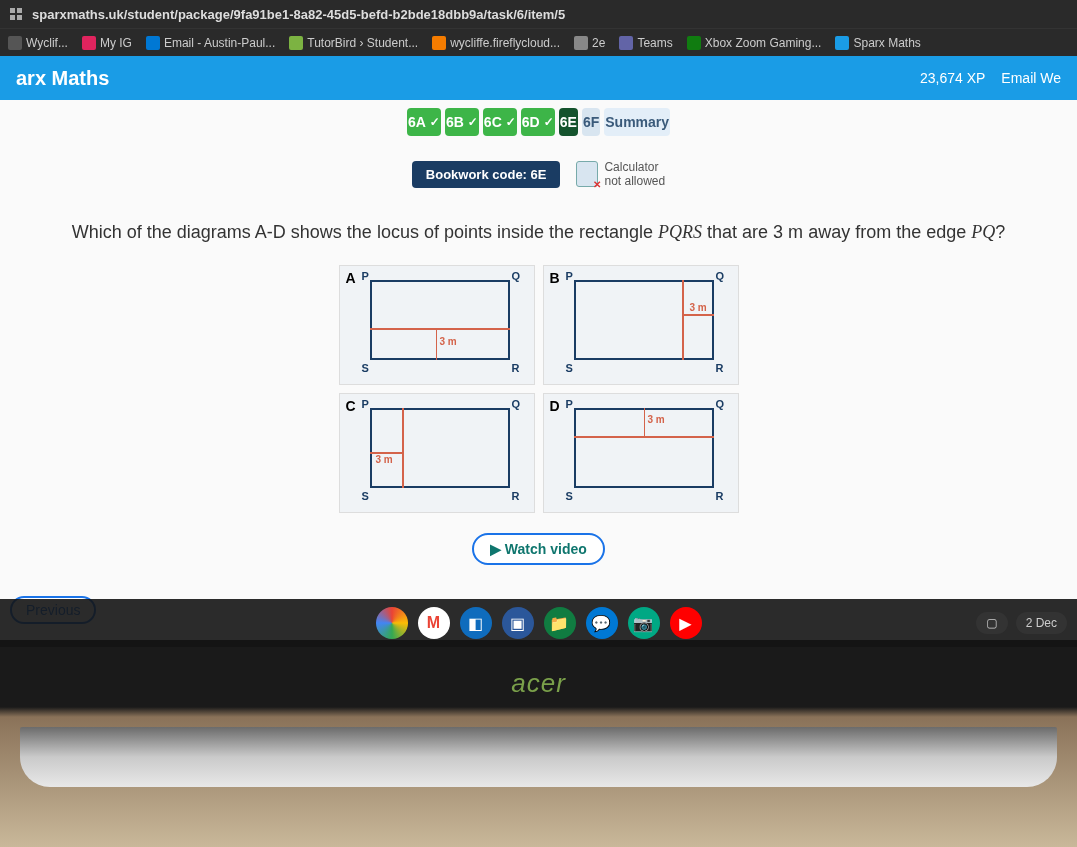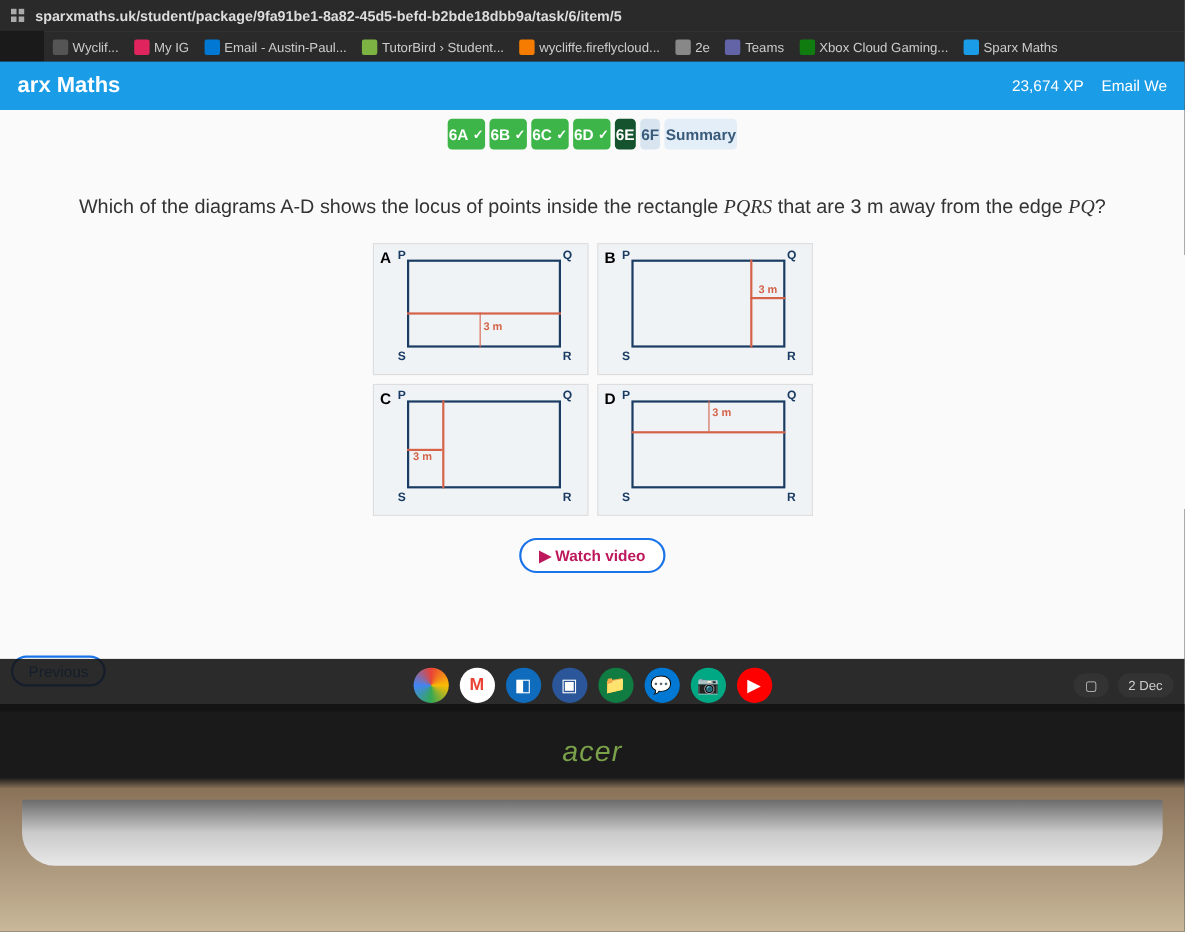--- a/index.html
+++ b/index.html
@@ -3,21 +3,21 @@
 <meta charset="utf-8">
 <style>
   * { margin: 0; padding: 0; box-sizing: border-box; font-family: Arial, sans-serif; }
   body { width: 1077px; height: 847px; background: #1a1a1a; overflow: hidden; position: relative; }
   
   
   .url-bar { height: 28px; background: #2a2a2a; color: #ddd; display: flex; align-items: center; padding: 0 8px; font-size: 13px; font-weight: bold; }
   .url-bar .icon { width: 16px; height: 16px; margin-right: 8px; display: inline-flex; }
   
   
-  .bookmarks-bar { height: 28px; background: #2a2a2a; display: flex; padding: 0 8px; gap: 14px; font-size: 12px; color: #ccc; border-top:1px solid #333;margin-left:40px;}
+  .bookmarks-bar { height: 28px; background: #2a2a2a; display: flex; padding: 0 8px; gap: 14px; font-size: 12px; color: #ccc; border-top:1px solid #333;}
   .bookmark-item { display: flex; align-items: center; gap: 4px; cursor: pointer; }
   .bookmark-favicon { width: 14px; height: 14px; border-radius: 2px; display:inline-block; }
   
   
   .sparx-header { height: 44px; background: #1a9ce6; color: #fff; display: flex; align-items: center; justify-content: space-between; padding: 0 16px; font-size: 20px; font-weight: bold; }
   .sparx-header .right { font-size: 14px; font-weight: normal; display:flex; gap:16px; align-items:center;}
   
   
   .content { background: #fafafa; height: 540px; position: relative; }
   
@@ -46,21 +46,21 @@
   .dg { background: #f0f3f6; border: 1px solid #ddd; height: 120px; position: relative; padding:6px;}
   .dg .label { position: absolute; top: 4px; left: 6px; font-weight: bold; font-size: 14px; }
   .rect { position: absolute; border: 2px solid #1a3c63; }
   .corner { position: absolute; font-size: 11px; font-weight:bold; color:#1a3c63; }
   .locus-line { position: absolute; background: #d4634a; }
   .dim { position:absolute; font-size:10px; color:#d4634a; font-weight:bold;}
   .dimarrow { position:absolute; background:#d4634a;}
   
   
   .zoom-btn { display:block; margin: 8px auto 0; color: #1a73e8; font-size: 14px; font-weight:bold; cursor:pointer; }
-  .watch-btn { display:block; margin: 4px auto; padding: 6px 16px; border: 2px solid #1a73e8; border-radius: 20px; color: #be185d; font-size: 14px; font-weight:bold; background:#fff; cursor:pointer;}
+  .watch-btn { display:block; margin: 4px auto; padding: 6px 16px; border: 2px solid #1a73e8; border-radius: 20px; color: #0f766e; font-size: 14px; font-weight:bold; background:#fff; cursor:pointer;}
   .prev-btn { position:absolute; left:10px; bottom:16px; padding: 4px 14px; border: 2px solid #1a73e8; border-radius: 16px; color: #1a73e8; font-size: 14px; background:#fff; cursor:pointer;}
   
   
   .shelf { position:absolute; bottom:200px; left:0; right:0; height: 48px; background: rgba(20,20,20,0.9); display:flex; align-items:center; }
   .shelf-center { position:absolute; left:50%; transform:translateX(-50%); display:flex; gap:10px;}
   .shelf-icon { width:32px; height:32px; border-radius:50%; display:flex; align-items:center; justify-content:center; font-size:16px;}
   .shelf-right { position:absolute; right:10px; display:flex; gap:8px; align-items:center; color:#ccc; font-size:12px;}
   .pill { background:#333; border-radius:14px; padding:4px 10px; display:flex; gap:6px; align-items:center;}
   
   
@@ -107,21 +107,21 @@
   <span class="bookmark-item">
       <span class="bookmark-favicon" style="background:#888"></span>
       <span>2e</span>
     </span>
   <span class="bookmark-item">
       <span class="bookmark-favicon" style="background:#6264a7"></span>
       <span>Teams</span>
     </span>
   <span class="bookmark-item">
       <span class="bookmark-favicon" style="background:#107c10"></span>
-      <span>Xbox Cloud Gaming...</span>
+      <span>Xbox Zoom Gaming...</span>
     </span>
   <span class="bookmark-item">
       <span class="bookmark-favicon" style="background:#1a9ce6"></span>
       <span>Sparx Maths</span>
     </span>
 </div>
 
 <div class="sparx-header">
   <span>arx Maths</span>
   <span class="right">
@@ -153,20 +153,30 @@
         <span>6E</span>
       </div>
     <div class="task-tab pending">
         <span>6F</span>
       </div>
     <div class="task-tab summary">
         <span>Summary</span>
       </div>
   </div>
 
+  <div class="badge-row">
+    <div class="bookwork-badge">Bookwork code: 6E</div>
+    <div class="calc-notice">
+      <span class="calc-icon"></span>
+      <span>
+        <div>Calculator</div>
+        <div>not allowed</div>
+      </span>
+    </div>
+  </div>
 
   <div class="question">
     <span>Which of the diagrams A-D shows the locus of points inside the rectangle </span><span class="math">PQRS</span><span> that are </span><span>3 m</span><span> away from the edge </span><span class="math">PQ</span><span>?</span>
   </div>
 
   <div class="diagrams">
 
     <div class="dg">
       <span class="label">A</span>
       <div class="rect" style="left:30px; top:14px; width:140px; height:80px;"></div>

